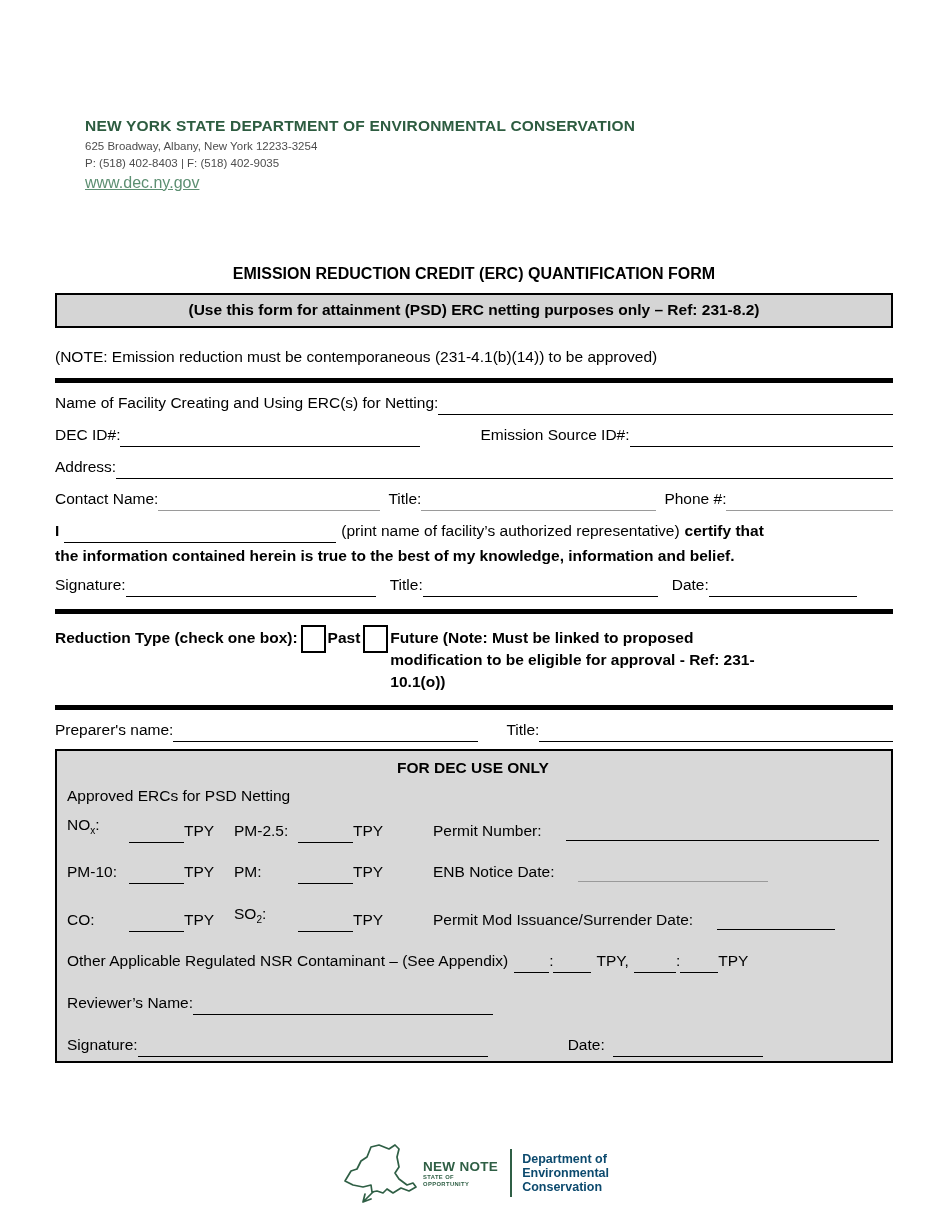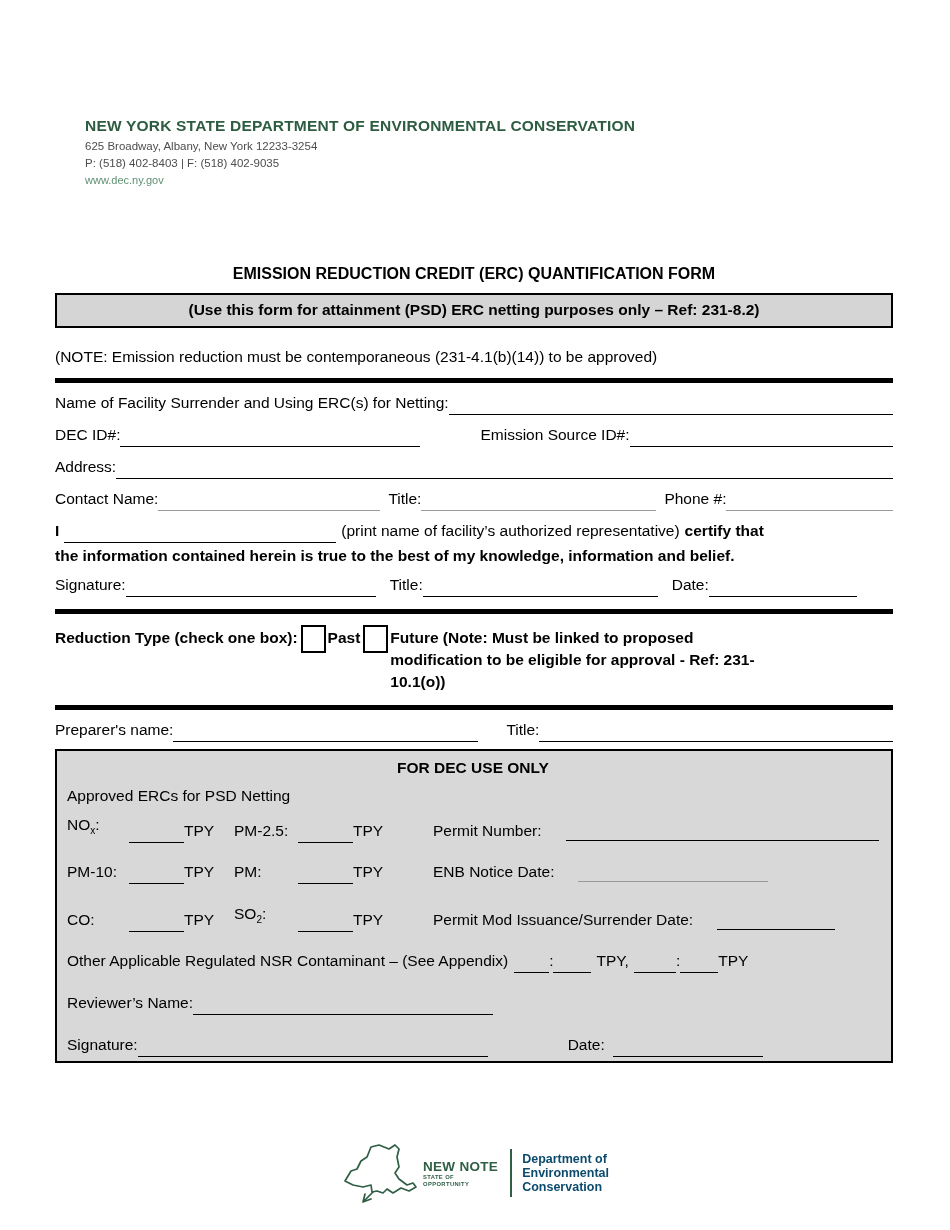--- a/index.html
+++ b/index.html
@@ -5,21 +5,21 @@
   html,body { margin:0; padding:0; background:#fff; }
   .page {
     position:relative; width:950px; height:1230px; background:#ffffff;
     font-family:"Liberation Sans", sans-serif; color:#000; overflow:hidden;margin-top:43px;
   }
   
   .hdr { position:absolute; left:85px; top:74px; width:700px; }
   .hdr-title { color:#2d5c40; font-weight:bold; font-size:15.5px; letter-spacing:.2px; }
   .hdr-division { color:#2d5c40; font-weight:bold; font-size:11.5px; margin-top:17px; }
   .hdr-addr, .hdr-phone { color:#4d4d4d; font-size:11.5px; margin-top:5px; }
-  .hdr-link { color:#5d8f72; font-size:11px; margin-top:5px; }
+  .hdr-link { color:#5d8f72; font-size:16px; margin-top:5px;text-decoration:underline; }
   
   .main { position:absolute; left:55px; top:222px; width:838px; font-size:15.5px; }
   .form-title { text-align:center; font-weight:bold; font-size:16px; }
   .sub-box { border:2px solid #000; background:#d5d5d5; text-align:center;
              font-weight:bold; font-size:15.5px; padding:6px 0 7px; margin-top:10px; }
   .note { font-weight:normal; margin-top:20px; }
   .thick { height:5px; background:#000; border:0; margin:12px 0 0 0; }
   .frow { display:flex; align-items:flex-end; line-height:24px; margin-top:8px; }
   .frow .lbl { white-space:nowrap; }
   .ln { height:21px; border-bottom:1.6px solid #000; flex:none; }
@@ -74,21 +74,21 @@
     <div class="hdr-link">www.dec.ny.gov</div>
   </div>
 
   <div class="main">
     <div class="form-title">EMISSION REDUCTION CREDIT (ERC) QUANTIFICATION FORM</div>
     <div class="sub-box">(Use this form for attainment (PSD) ERC netting purposes only – Ref: 231-8.2)</div>
     <div class="note">(NOTE: Emission reduction must be contemporaneous (231-4.1(b)(14)) to be approved)</div>
     <hr class="thick">
 
     <div class="frow">
-      <span class="lbl">Name of Facility Surrender and Using ERC(s) for Netting:</span>
+      <span class="lbl">Name of Facility Creating and Using ERC(s) for Netting:</span>
       <span class="ln grow"></span>
     </div>
 
     <div class="frow">
       <span class="lbl">DEC ID#:</span>
       <span class="ln sp" style="width:300px"></span>
       <span class="sp" style="width:60px"></span>
       <span class="lbl">Emission Source ID#:</span>
       <span class="ln grow"></span>
     </div>

